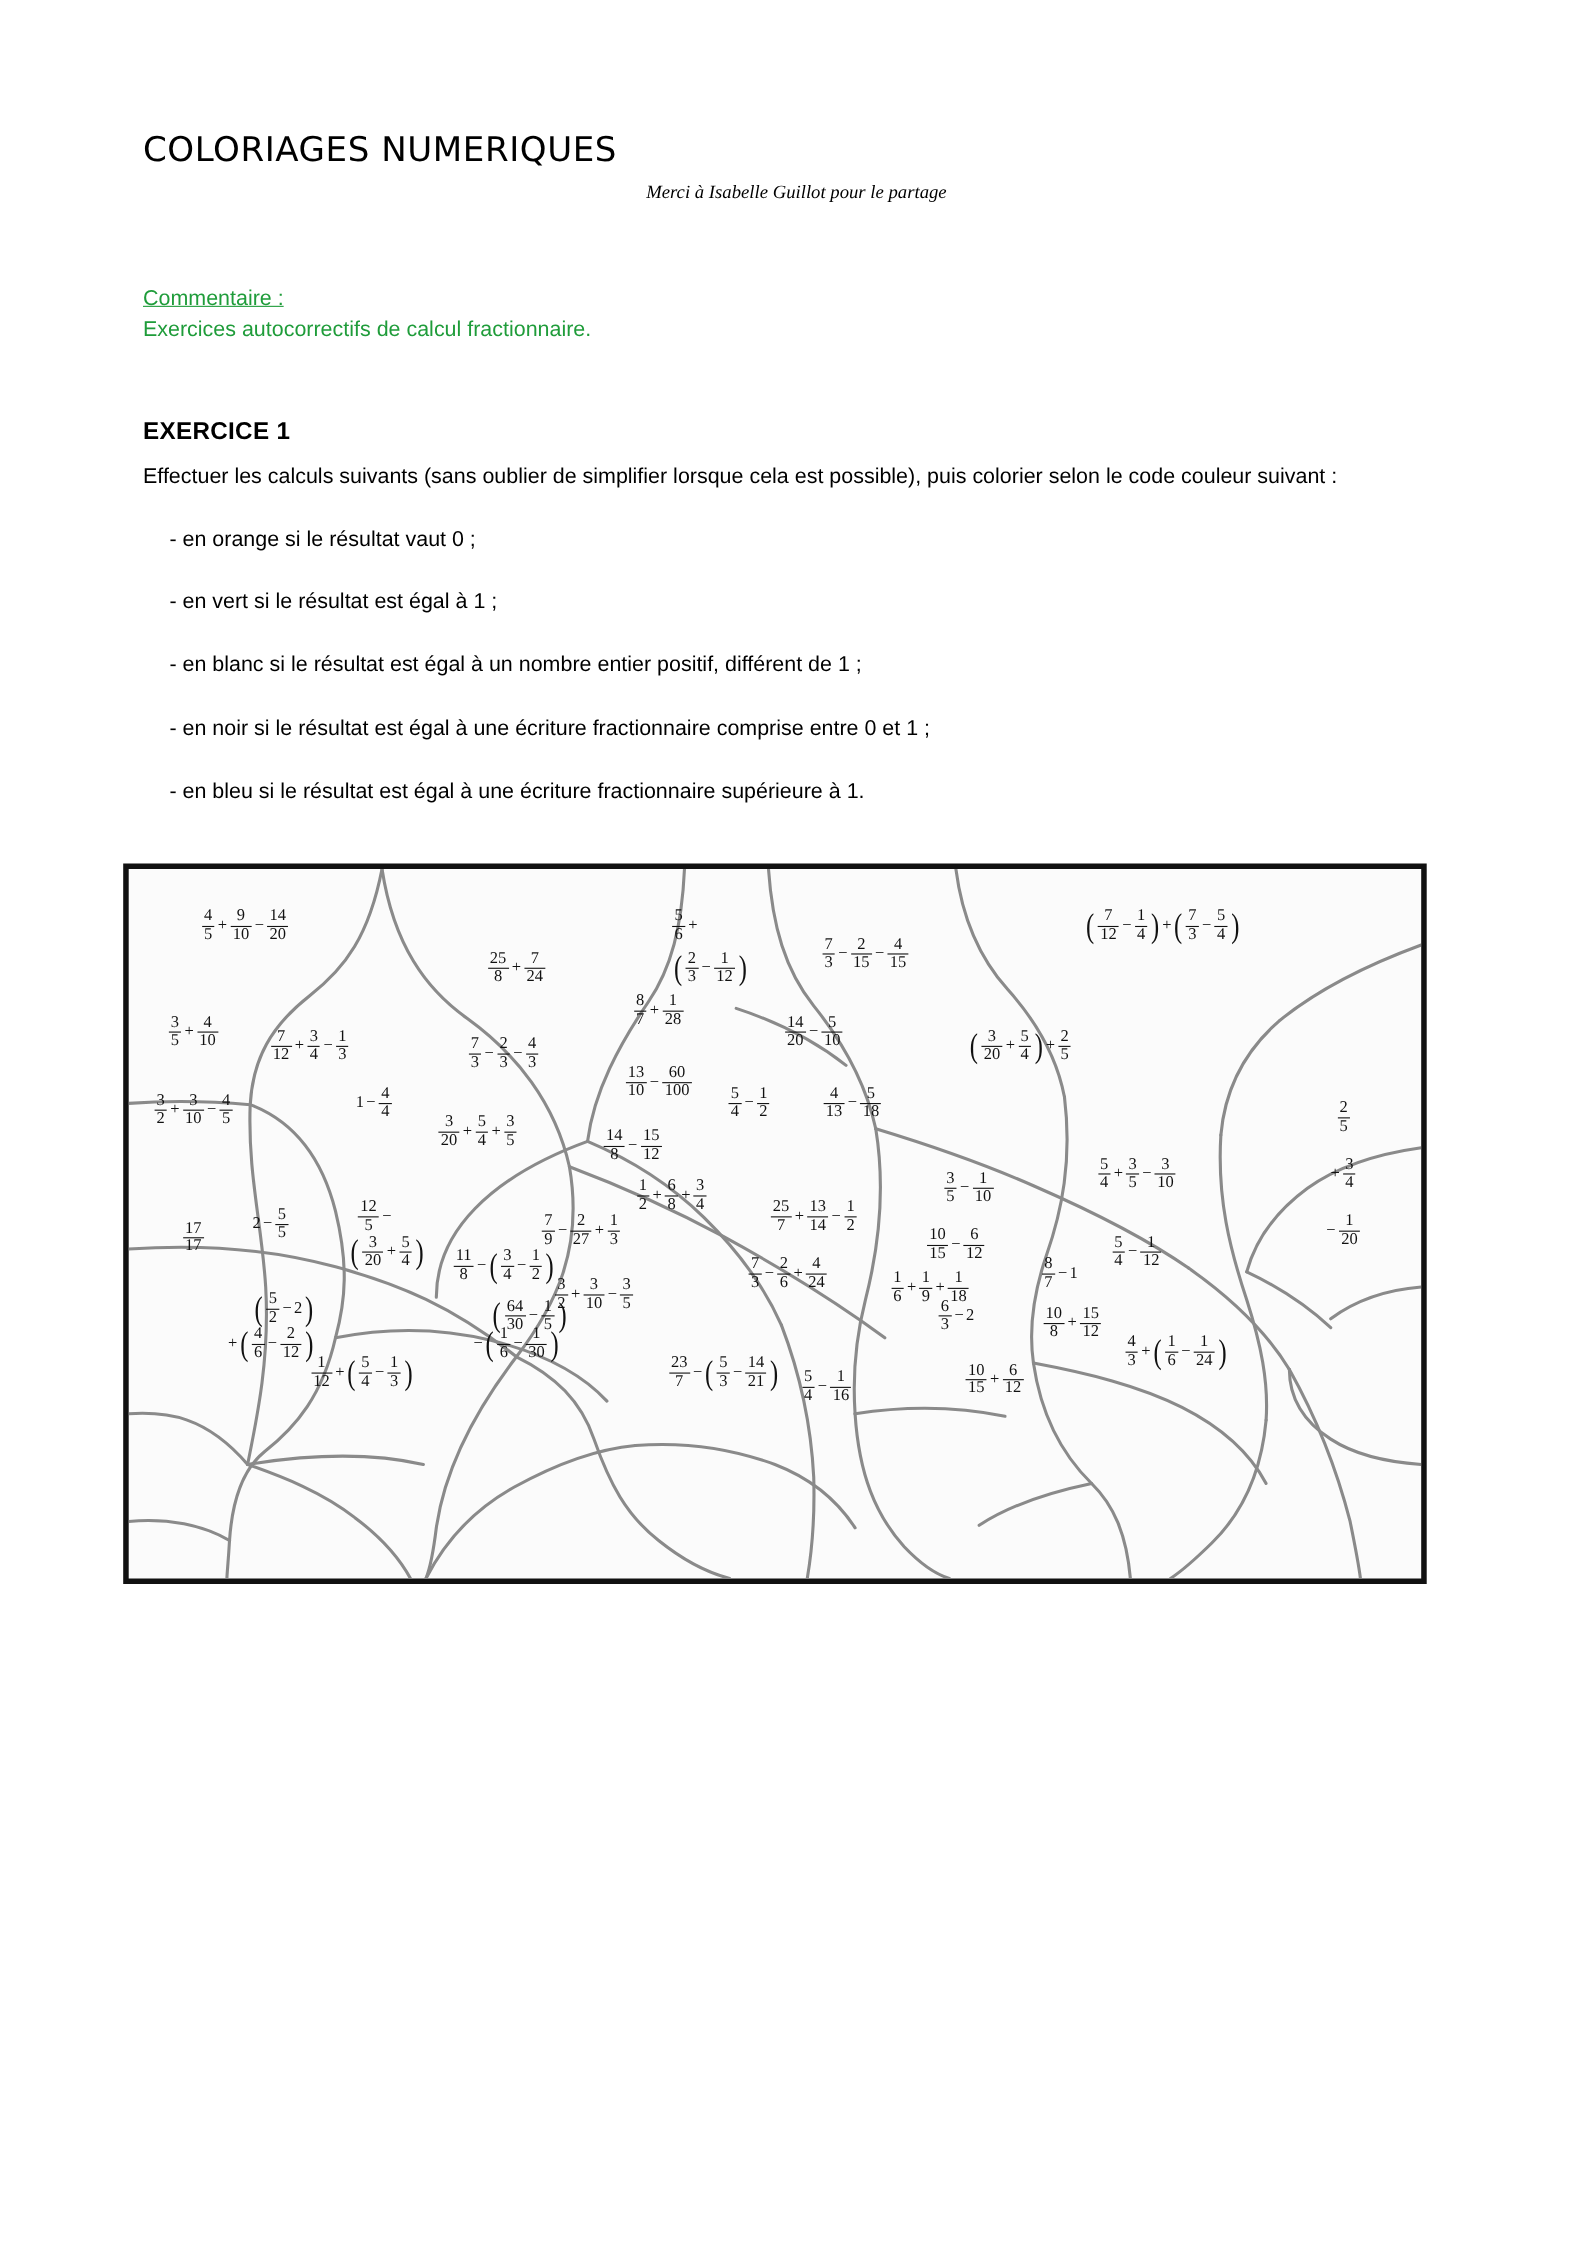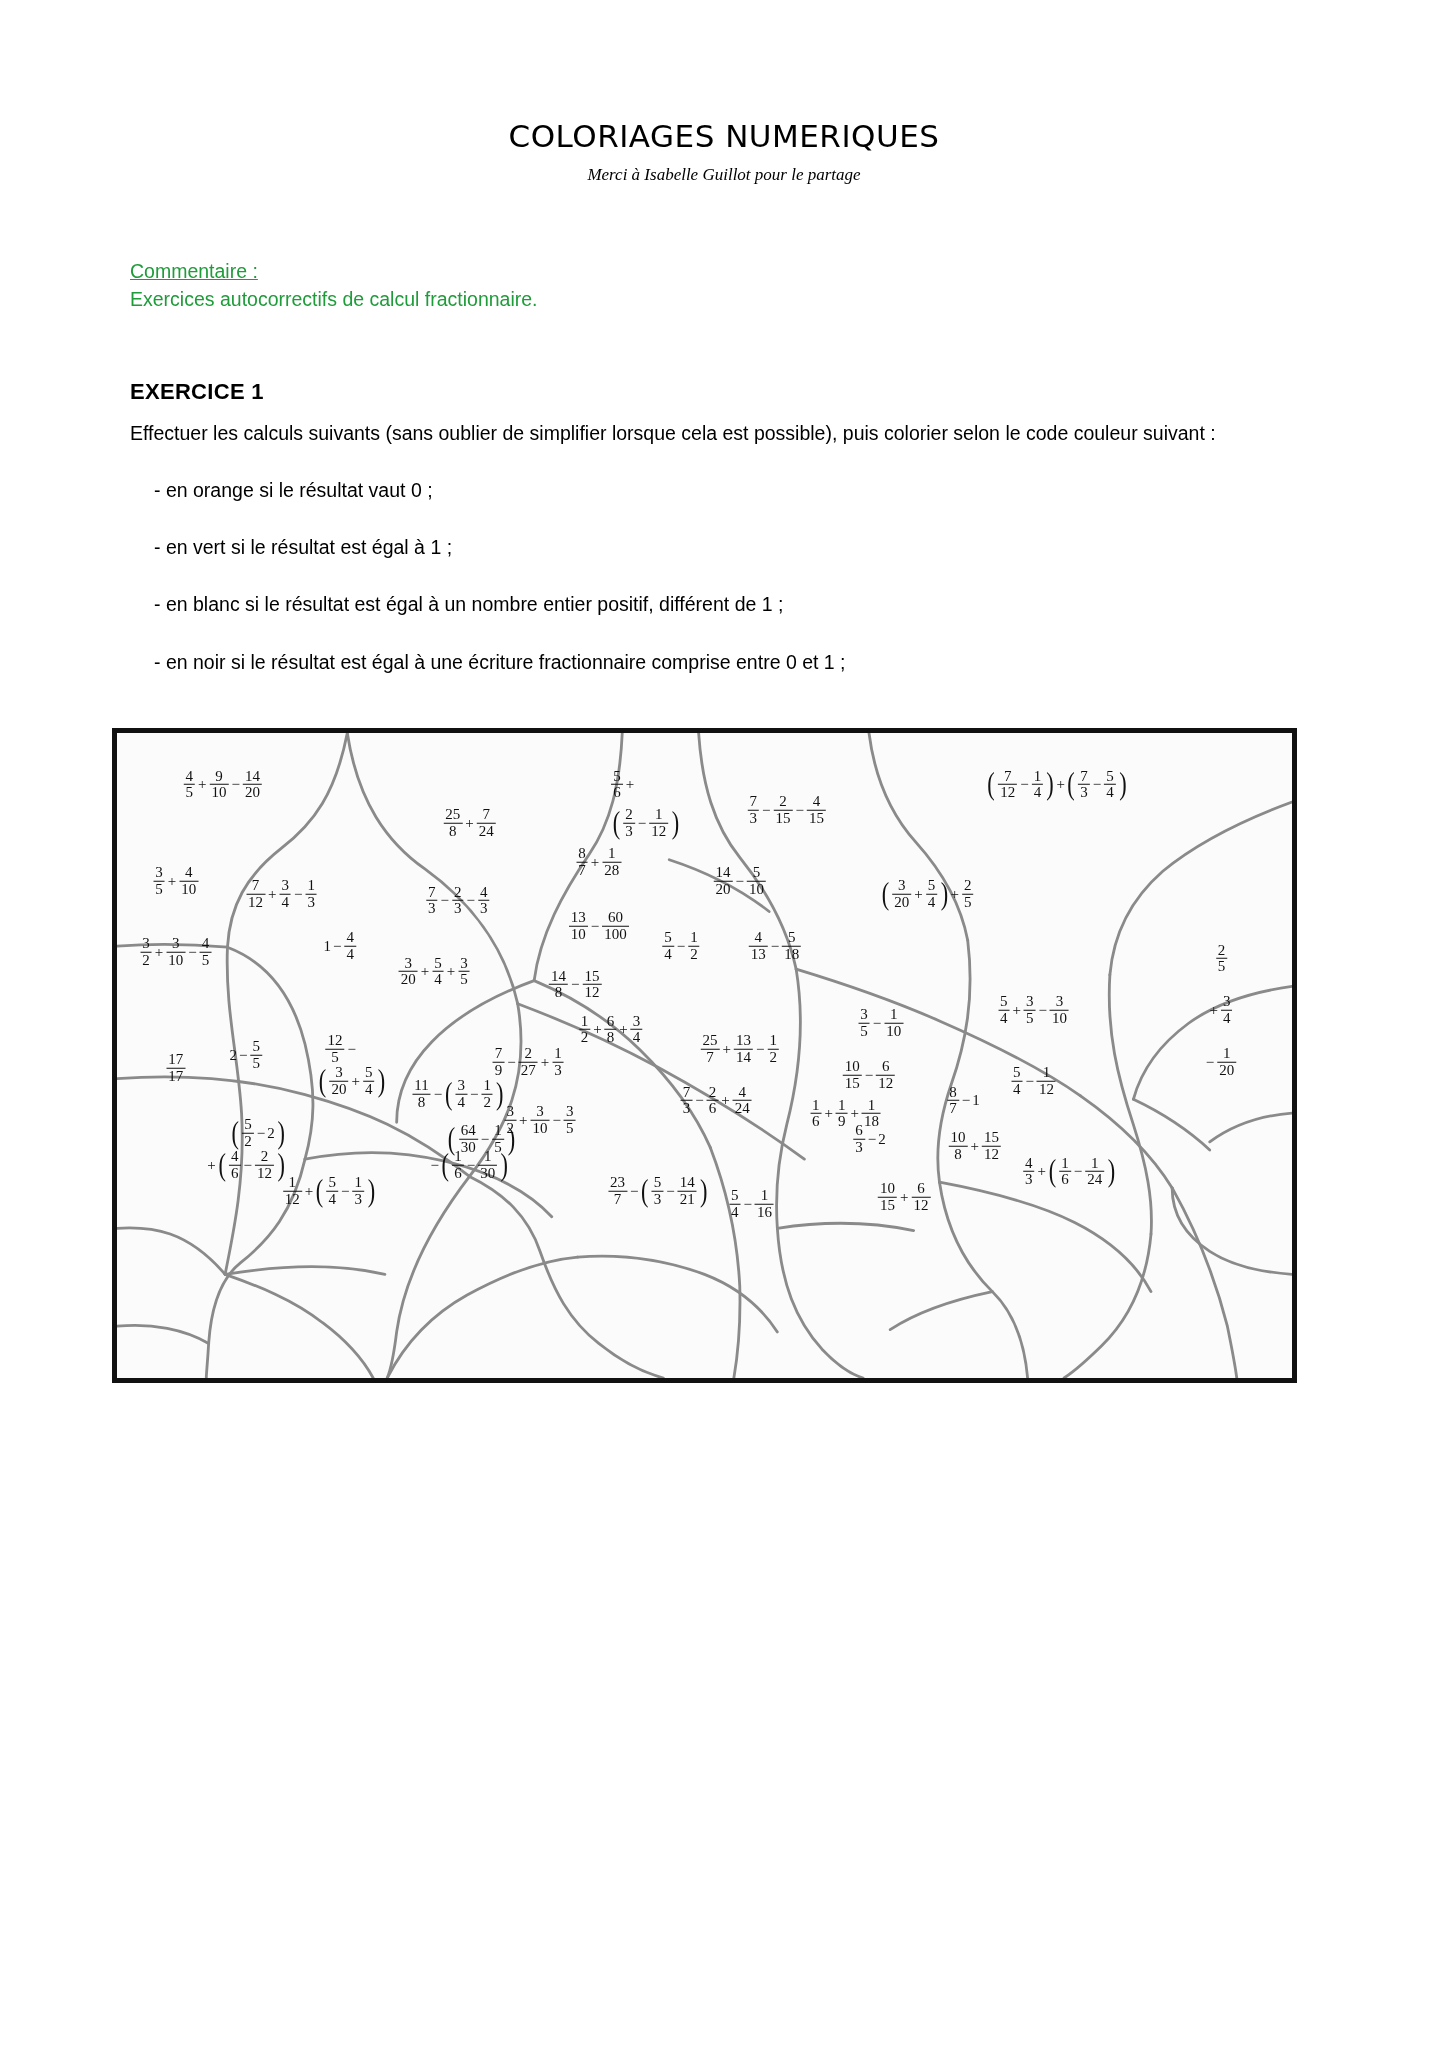--- a/index.html
+++ b/index.html
@@ -16,21 +16,20 @@
     overflow: hidden;
   }
   .page {
     position: relative;
     width: 1448px;
     height: 2048px;
     box-sizing: border-box;
     padding: 0 130px;
   }
   .doc-title {
-    text-align: center;
     font-family: "DejaVu Sans", sans-serif;
     font-size: 31px;
     letter-spacing: 0.5px;
     margin-top: 118px;
     font-weight: normal;
   }
   .doc-subtitle {
     text-align: center;
     font-family: "Liberation Serif", serif;
     font-style: italic;
@@ -147,20 +146,21 @@
   </div>
 
   <div class="exercise-heading">EXERCICE 1</div>
 
   <div class="instructions">Effectuer les calculs suivants (sans oublier de simplifier lorsque cela est possible), puis colorier selon le code couleur suivant :</div>
 
   <div class="rule">- en orange si le résultat vaut 0 ;</div>
   <div class="rule">- en vert si le résultat est égal à 1 ;</div>
   <div class="rule">- en blanc si le résultat est égal à un nombre entier positif, différent de 1 ;</div>
   <div class="rule">- en noir si le résultat est égal à une écriture fractionnaire comprise entre 0 et 1 ;</div>
+  <div class="rule">- en bleu si le résultat est égal à une écriture fractionnaire supérieure à 1.</div>
 
   <div class="coloring-figure">
     <div class="fig-inner" id="fig-inner">
       <svg class="fig-svg" viewBox="0 0 1000 560" preserveAspectRatio="none">
         <g fill="none" stroke="#8a8a8a" stroke-width="2.4" stroke-linecap="round">
           <path d="M196,0 C205,60 230,95 262,118 C300,146 330,185 341,235"></path>
           <path d="M341,235 C352,300 330,345 300,385 C270,425 245,470 238,520 C235,545 232,555 230,560"></path>
           <path d="M196,0 C186,52 168,78 140,100 C110,124 96,150 94,186"></path>
           <path d="M94,186 C92,240 103,280 106,330 C109,385 100,430 92,470"></path>
           <path d="M0,185 C40,182 72,184 94,186"></path>

